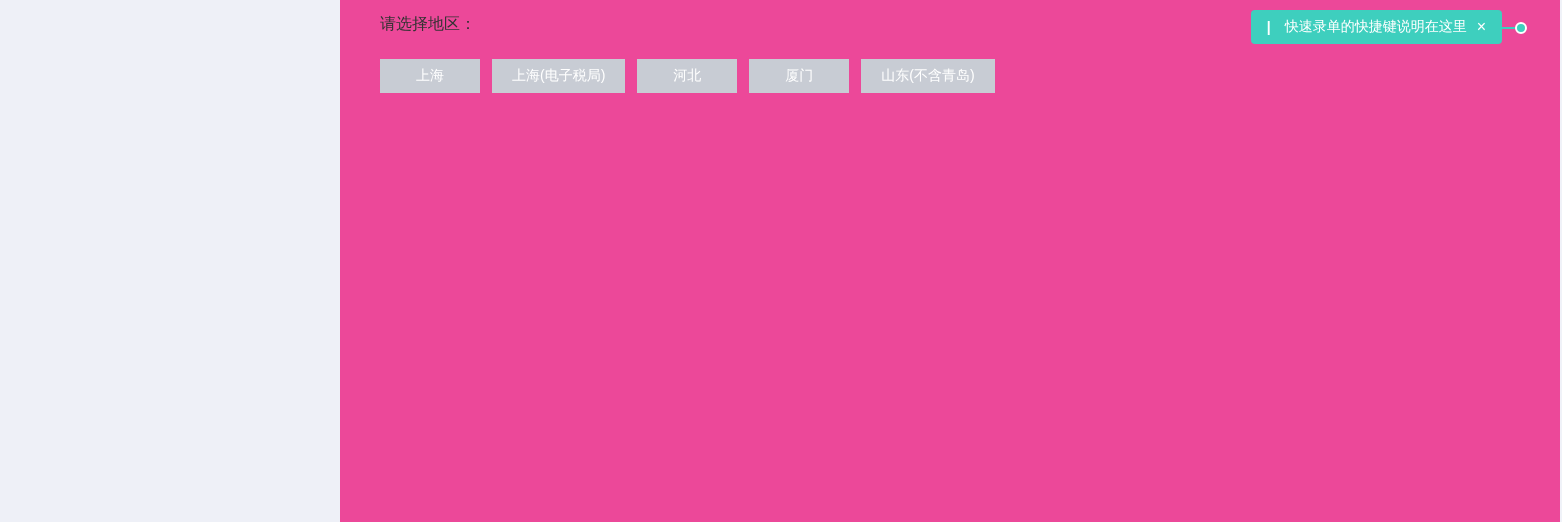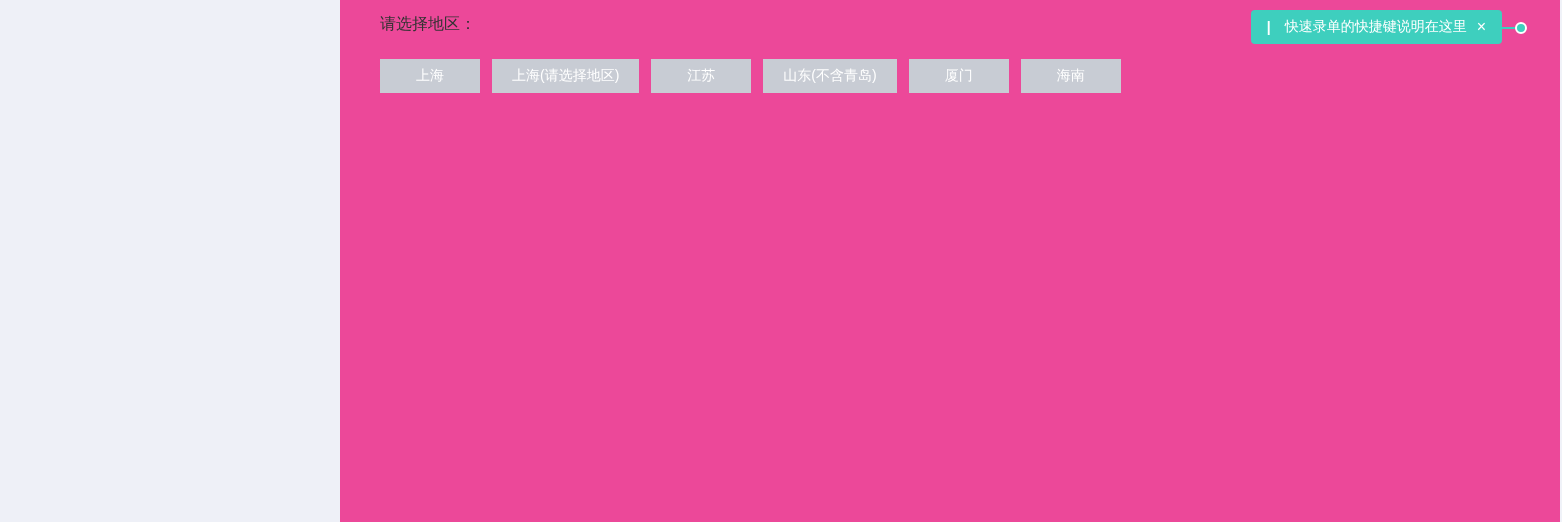--- a/index.html
+++ b/index.html
@@ -116,25 +116,24 @@
 <body>
 
 <div class="left-sidebar"></div>
 
 <div class="main-content">
   <div class="page-title">请选择地区：</div>
 
   <div class="region-buttons">
 
   <button class="region-btn">上海</button>
-      <button class="region-btn">上海(请选择地区)</button>
-      <button class="region-btn">江苏</button>
+      <button class="region-btn">上海(电子税局)</button>
+      <button class="region-btn">河北</button>
+      <button class="region-btn">厦门</button>
       <button class="region-btn">山东(不含青岛)</button>
-      <button class="region-btn">厦门</button>
-      <button class="region-btn">海南</button>
     </div>
 </div>
 
 <div class="tooltip-banner">
   <span>快速录单的快捷键说明在这里</span>
   <span class="tooltip-close">×</span>
 </div>
 
 <div class="dot-line"></div>
 <div class="dot-indicator"></div>

